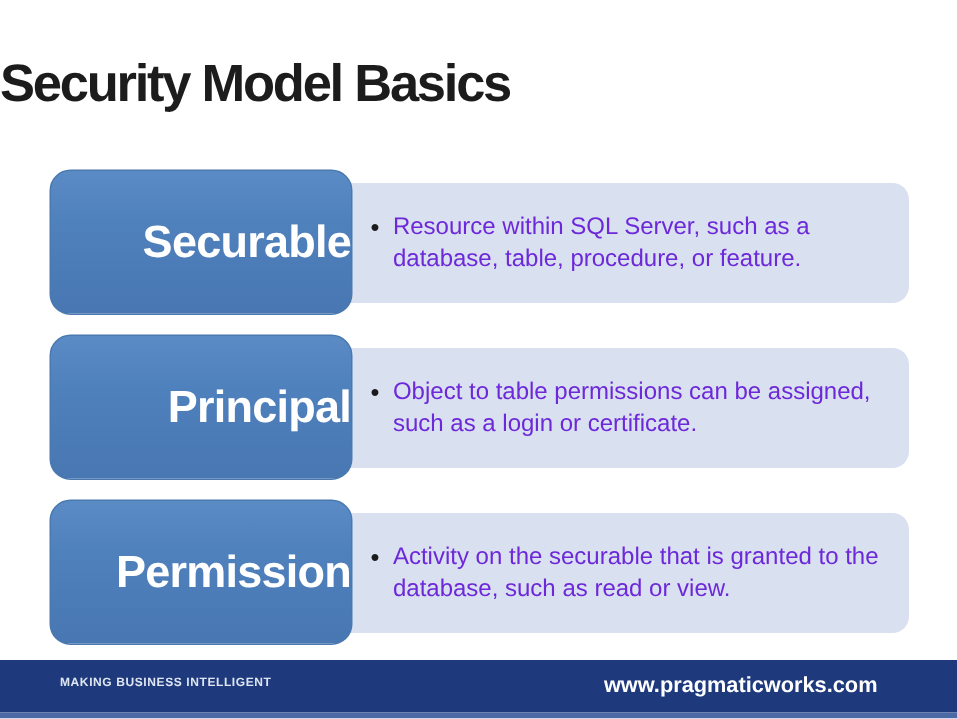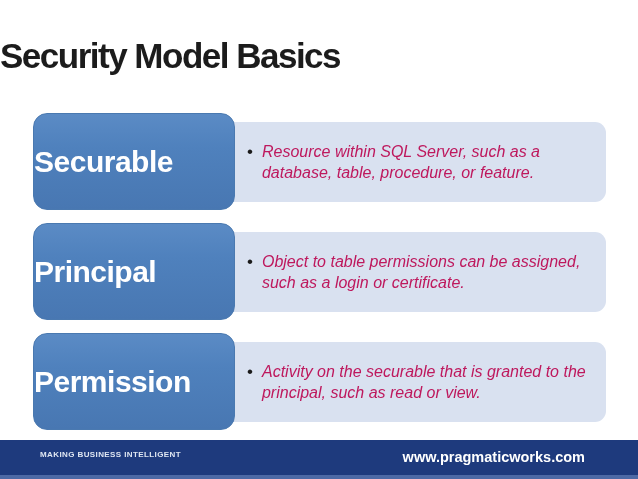--- a/index.html
+++ b/index.html
@@ -33,21 +33,21 @@
   .label-box {
     position: absolute;
     left: 33px; top: 0;
     width: 202px; height: 97px;
     background: linear-gradient(180deg, #5b8bc5 0%, #4f81bd 35%, #4877b2 100%);
     border: 1px solid #4a79b0;
     box-sizing: border-box;
     border-radius: 14px;
     display: flex;
     align-items: center;
-    justify-content: flex-start;
+    justify-content: flex-end;
   }
   .label-text {
     color: #ffffff;
     font-size: 30px;
     font-weight: bold;
     letter-spacing: -0.5px;
   }
   .desc-content {
     position: absolute;
     left: 247px; top: 9px;
@@ -62,23 +62,22 @@
   .bullet {
     font-size: 17px;
     line-height: 21px;
     color: #1b1b1b;
     margin-right: 9px;
     flex: 0 0 auto;
   }
   .desc-text {
     font-size: 16px;
     line-height: 21px;
-    color: #be185d;
+    color: #6d28d9;
     width: 335px;
-    font-style: italic;
   }
   .footer-bar {
     position: absolute;
     left: 0; top: 440px;
     width: 638px; height: 35px;
     background: #1e3a7d;
   }
   .footer-strip {
     position: absolute;
     left: 0; top: 475px;
@@ -135,21 +134,21 @@
   </div>
 
   <div class="row row-3">
     <div class="desc-box"></div>
     <div class="label-box">
       <span class="label-text">Permission</span>
     </div>
     <div class="desc-content">
       <div class="bullet-line">
         <span class="bullet">•</span>
-        <span class="desc-text">Activity on the securable that is granted to the principal, such as read or view.</span>
+        <span class="desc-text">Activity on the securable that is granted to the database, such as read or view.</span>
       </div>
     </div>
   </div>
 
   <div class="footer-bar"></div>
   <div class="footer-tagline">MAKING BUSINESS INTELLIGENT</div>
   <div class="footer-website">www.pragmaticworks.com</div>
   <div class="footer-strip"></div>
 
 </div>

